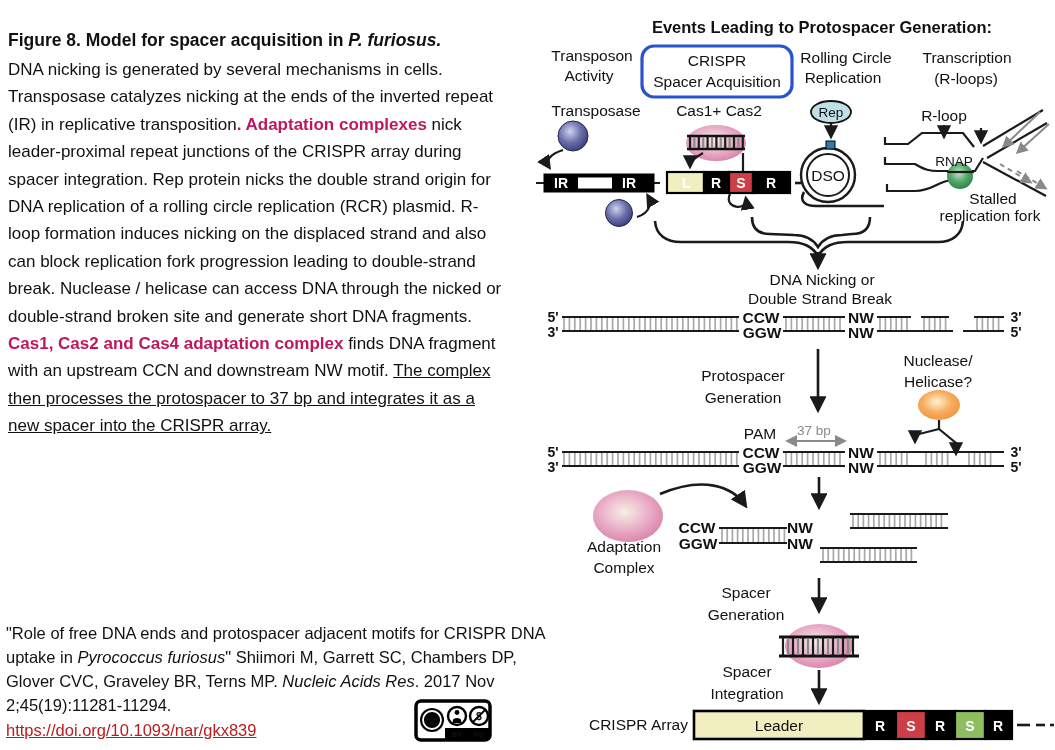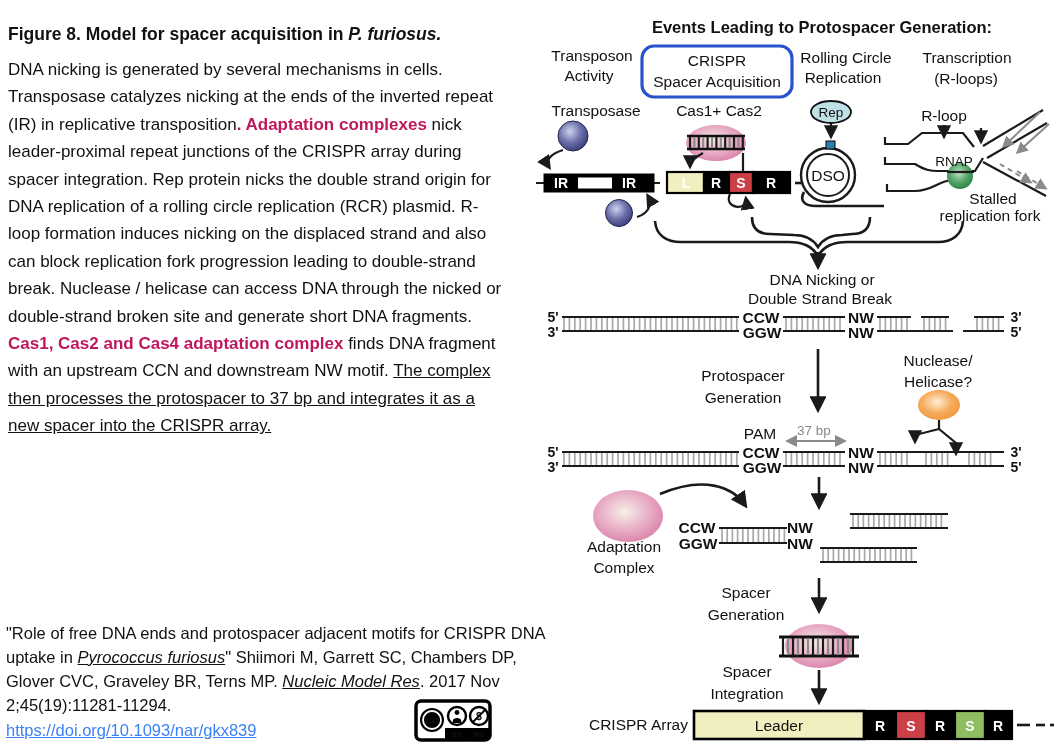--- a/index.html
+++ b/index.html
@@ -1,25 +1,25 @@
 <!DOCTYPE html>
 <html><head>
 <meta charset="utf-8">
 <style>
   html,body{margin:0;padding:0;background:#ffffff;}
   .page{position:relative;width:1055px;height:750px;background:#ffffff;overflow:hidden;
         font-family:"Liberation Sans",sans-serif;color:#111;}
-  .fig-title{position:absolute;left:8px;top:24px;width:515px;font-size:17.5px;font-weight:bold;}
+  .fig-title{position:absolute;left:8px;top:30px;width:515px;font-size:17.5px;font-weight:bold;}
   .fig-title .species{font-style:italic;}
   .left-body{position:absolute;left:8px;top:56px;width:500px;font-size:17px;line-height:27.4px;}
   .hl{color:#be185d;font-weight:bold;}
   .ul{text-decoration:underline;}
   .citation{position:absolute;left:6px;top:621px;width:548px;font-size:16.5px;line-height:24px;}
-  .citation .it{font-style:italic;text-decoration:underline;}
-  .doi{color:#3b82f6;text-decoration:underline;display:inline-block;margin-top:1px;}
+  .citation .it{font-style:italic;}
+  .doi{color:#b91c1c;text-decoration:underline;display:inline-block;margin-top:1px;}
   .cc-badge{position:absolute;left:414px;top:699px;}
   svg text{font-family:"Liberation Sans",sans-serif;fill:#111;}
   .diagram{position:absolute;left:530px;top:0;}
   .t-title{font-size:16.5px;font-weight:bold;}
   .t-h{font-size:15.5px;}
   .t-lab{font-size:15.5px;}
   .t-motif{font-size:15.5px;font-weight:bold;}
   .t-end{font-size:14px;font-weight:bold;}
   .t-white{font-size:14px;font-weight:bold;fill:#fff;}
   .t-gray{font-size:13.5px;fill:#8a8a8a;}
@@ -35,21 +35,21 @@
 
   <div class="fig-title">
     <span>Figure 8. Model for spacer acquisition in </span><span class="species">P. furiosus.</span>
   </div>
 
   <div class="left-body">
     <span>DNA nicking is generated by several mechanisms in cells. Transposase catalyzes nicking at the ends of the inverted repeat (IR) in replicative transposition</span><span class="hl">. Adaptation complexes</span><span> nick leader-proximal repeat junctions of the CRISPR array during spacer integration. Rep protein nicks the double strand origin for DNA replication of a rolling circle replication (RCR) plasmid. R-loop formation induces nicking on the displaced strand and also can block replication fork progression leading to double-strand break. Nuclease / helicase can access DNA through the nicked or double-strand broken site and generate short DNA fragments. </span><span class="hl">Cas1, Cas2 and Cas4 adaptation complex</span><span> finds DNA fragment with an upstream CCN and downstream NW motif. </span><span class="ul">The complex then processes the protospacer to 37 bp and integrates it as a new spacer into the CRISPR array.</span>
   </div>
 
   <div class="citation">
-    <span>"Role of free DNA ends and protospacer adjacent motifs for CRISPR DNA uptake in </span><span class="it">Pyrococcus furiosus</span><span>" Shiimori M, Garrett SC, Chambers DP, Glover CVC, Graveley BR, Terns MP. </span><span class="it">Nucleic Model Res</span><span>. 2017 Nov 2;45(19):11281-11294.</span><br>
+    <span>"Role of free DNA ends and protospacer adjacent motifs for CRISPR DNA uptake in </span><span class="it">Pyrococcus furiosus</span><span>" Shiimori M, Garrett SC, Chambers DP, Glover CVC, Graveley BR, Terns MP. </span><span class="it">Nucleic Acids Res</span><span>. 2017 Nov 2;45(19):11281-11294.</span><br>
     <a class="doi" href="#">https://doi.org/10.1093/nar/gkx839</a>
   </div>
 
   <svg class="cc-badge" width="78" height="43" viewBox="0 0 78 43">
     <rect x="2" y="2" width="74" height="39" rx="5" fill="#fff" stroke="#000" stroke-width="3.5"></rect>
     <g>
       <circle cx="18" cy="21" r="12" fill="#000"></circle>
       <circle cx="18" cy="21" r="9" fill="none" stroke="#fff" stroke-width="1.8"></circle>
       <text x="18" y="24.5" text-anchor="middle" font-size="9.5" font-weight="bold" fill="#fff">CC</text>
     </g>

